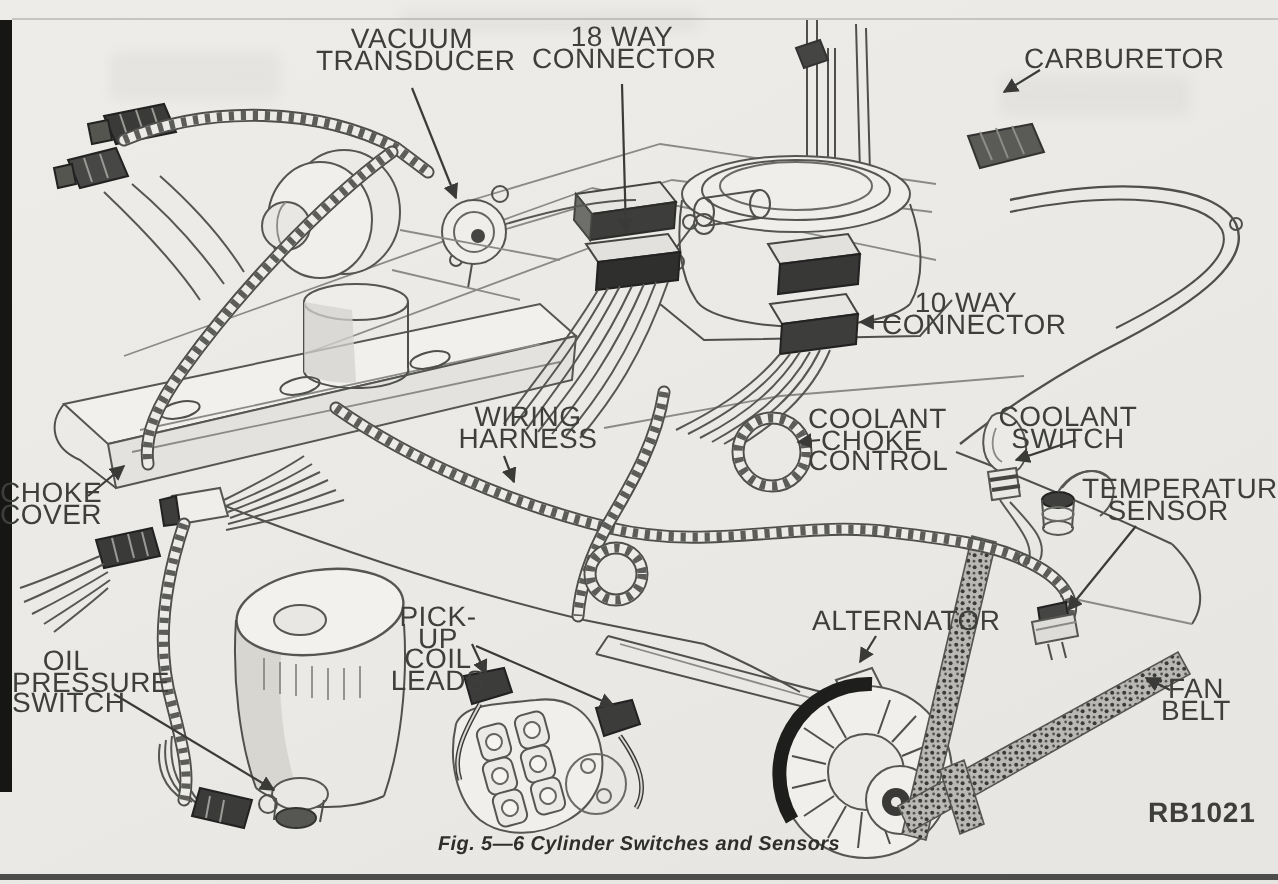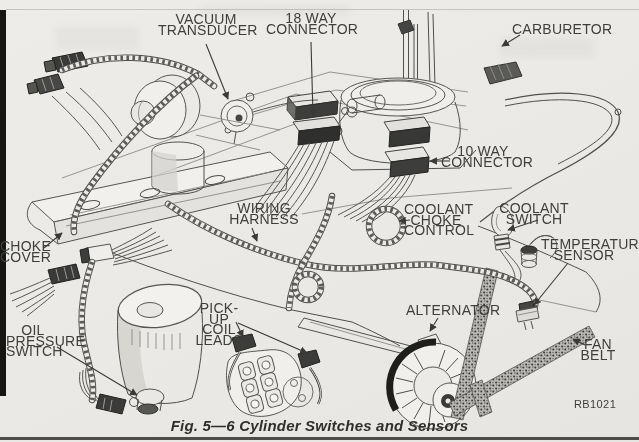--- a/index.html
+++ b/index.html
@@ -23,24 +23,24 @@
   .l-10{left:441px;top:146px;width:84px}
   .l-wh{left:222px;top:203px;width:84px}
   .l-ecc{left:404px;top:204px;width:64px}
   .l-cs{left:496px;top:203px;width:76px}
   .l-ts{left:541px;top:239px;width:86px}
   .l-rc{left:0px;top:241px;width:46px}
   .l-ops{left:6px;top:325px;width:54px}
   .l-pcl{left:192px;top:303px;width:54px}
   .l-alt{left:406px;top:305px;width:66px}
   .l-fb{left:577px;top:339px;width:42px}
-  .ref-code{position:absolute;left:574px;top:398px;font-size:11px;font-weight:normal;
+  .ref-code{position:absolute;left:574px;top:398px;font-size:14px;font-weight:bold;
     letter-spacing:.4px;color:#3e3e3c;}
   .caption{position:absolute;left:0;right:0;top:417px;text-align:center;
-    font-size:15px;font-weight:bold;font-style:italic;color:#2e2e2c;letter-spacing:.2px;}
+    font-size:10px;font-weight:bold;font-style:italic;color:#2e2e2c;letter-spacing:.2px;}
   
   .rope-o{stroke:#4e4e4c;stroke-width:6.5;fill:none;stroke-linecap:round}
   .rope-b{stroke:#edebe7;stroke-width:4.6;fill:none;stroke-linecap:round}
   .rope-d{stroke:#5c5c5a;stroke-width:4.6;fill:none;stroke-dasharray:2.6 3.4}
   .ink{stroke:#4f4f4d;fill:none;stroke-width:1}
   .ink-lt{stroke:#8a8a86;fill:none;stroke-width:.9}
   .wire{stroke:#565654;fill:none;stroke-width:1}
   .lead{stroke:#3a3a38;fill:none;stroke-width:1.1}
 </style>
 </head>

